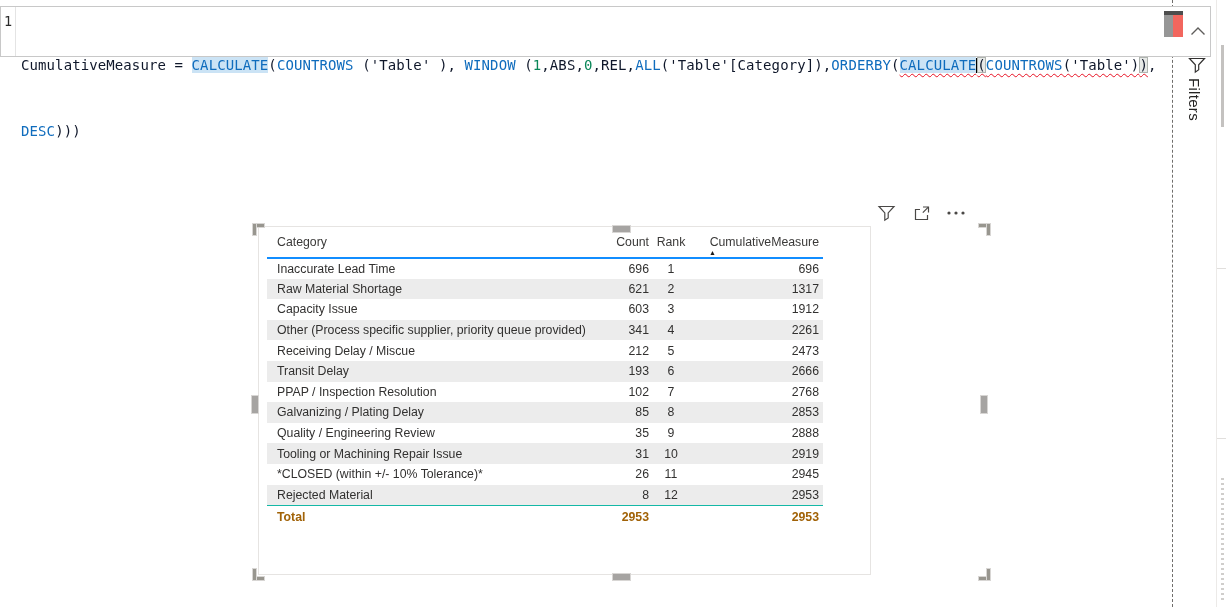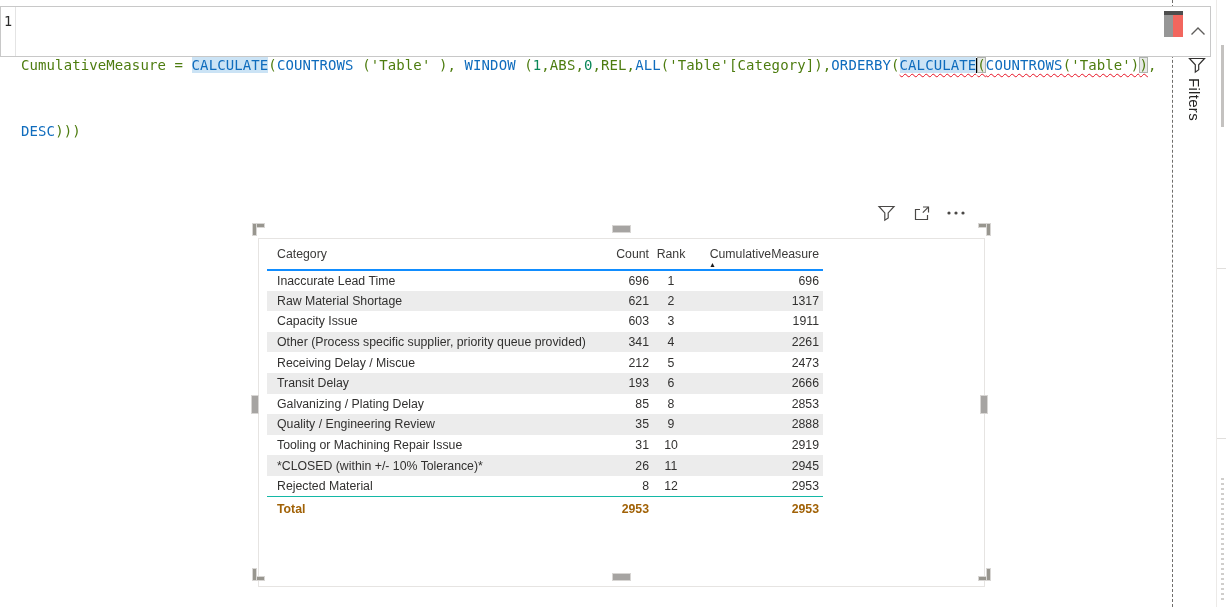--- a/index.html
+++ b/index.html
@@ -16,21 +16,21 @@
                  border:1px solid #c8c8c8; z-index:5; }
   #fb-gutter { position:absolute; left:0; top:0; bottom:0; width:15px;
                border-right:1px solid #e4e4e4;
                font:13.5px "DejaVu Sans Mono", monospace; color:#2b2b2b;
                padding:3px 0 0 3px; line-height:22px; }
   #fb-code { position:absolute; left:20px; top:3px; right:48px;
              font:14px "DejaVu Sans Mono", monospace; letter-spacing:.1px;
              line-height:22px; white-space:pre; color:#1e1e1e; }
   .seg.k { color:#0f6cbd; }
   .seg.n { color:#098658; }
-  .seg.p { color:#4d7c0f; }
+  .seg.p { color:#0f172a; }
   .seg.hl { background:#cbe3f5;text-align:right; }
   .seg.sq { text-decoration:underline wavy #e81123 1px; text-underline-offset:3px; }
   .seg.box { background:#e7e9e7; box-shadow:inset 0 0 0 1px #afb4af; }
   .caret { display:inline-block; width:0; border-left:1.6px solid #000;
            height:15px; vertical-align:-3px; }
   #fb-minimap { position:absolute; left:1163px; top:4px; width:19px; height:26px; }
   #fb-minimap .mtop { position:absolute; left:0; top:0; width:100%; height:4px; background:#4d4d4d; }
   #fb-minimap .mgray { position:absolute; left:0; top:4px; width:9px; height:22px; background:#969696; }
   #fb-minimap .mred { position:absolute; left:9px; top:4px; width:10px; height:22px; background:#f2665e; }
   #fb-collapse { position:absolute; left:1185px; top:12px; width:24px; height:24px;
@@ -44,21 +44,21 @@
 
   
   #page-scrollbar { left:1216px; top:0; width:10px; height:607px;
                     border-left:1px solid #eceae8; background:#fff; z-index:2; }
   #scroll-thumb { position:absolute; left:4px; top:45px; width:3px; height:82px; background:#c4c2c0; }
   .scroll-sep { position:absolute; left:0; width:10px; height:0; border-top:1px solid #e1dfdd; }
   #scroll-dots { position:absolute; left:4px; top:478px; width:3px; height:122px;
                  background:repeating-linear-gradient(to bottom,#d0cecc 0 2px,transparent 2px 5px); }
 
   
-  #visual { left:258px; top:238px; width:727px; height:349px; background:#fff;
+  #visual { left:258px; top:226px; width:613px; height:349px; background:#fff;
             border:1px solid #e6e4e2; z-index:3; }
 
   
   #visual-toolbar { left:876px; top:201px; height:24px; display:flex; gap:15px;
                     align-items:center; z-index:4; }
   .vt-icon { width:20px; height:20px; display:flex; align-items:center;
              justify-content:center; cursor:pointer; }
 
   
   .handle { position:absolute; z-index:6; }
@@ -171,39 +171,45 @@
         <tr>
           <td class="c0">Raw Material Shortage</td>
           <td class="c1">621</td>
           <td class="c2">2</td>
           <td class="c3">1317</td>
         </tr>
         <tr>
           <td class="c0">Capacity Issue</td>
           <td class="c1">603</td>
           <td class="c2">3</td>
-          <td class="c3">1911</td>
+          <td class="c3">1912</td>
         </tr>
         <tr>
           <td class="c0">Other (Process specific supplier, priority queue provided)</td>
           <td class="c1">341</td>
           <td class="c2">4</td>
           <td class="c3">2261</td>
         </tr>
         <tr>
           <td class="c0">Receiving Delay / Miscue</td>
           <td class="c1">212</td>
           <td class="c2">5</td>
           <td class="c3">2473</td>
         </tr>
         <tr>
           <td class="c0">Transit Delay</td>
           <td class="c1">193</td>
           <td class="c2">6</td>
           <td class="c3">2666</td>
+        </tr>
+        <tr>
+          <td class="c0">PPAP / Inspection Resolution</td>
+          <td class="c1">102</td>
+          <td class="c2">7</td>
+          <td class="c3">2768</td>
         </tr>
         <tr>
           <td class="c0">Galvanizing / Plating Delay</td>
           <td class="c1">85</td>
           <td class="c2">8</td>
           <td class="c3">2853</td>
         </tr>
         <tr>
           <td class="c0">Quality / Engineering Review</td>
           <td class="c1">35</td>

